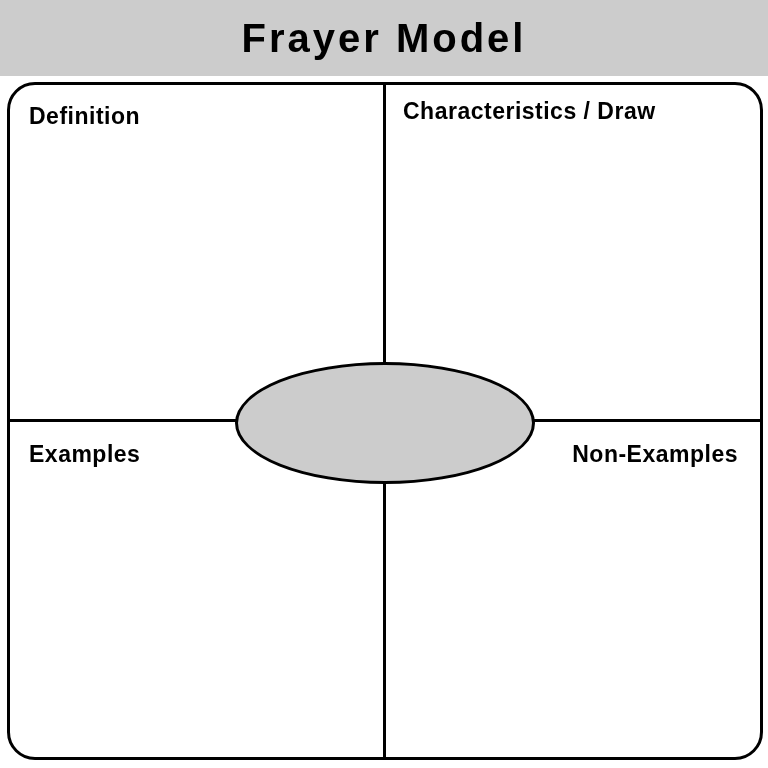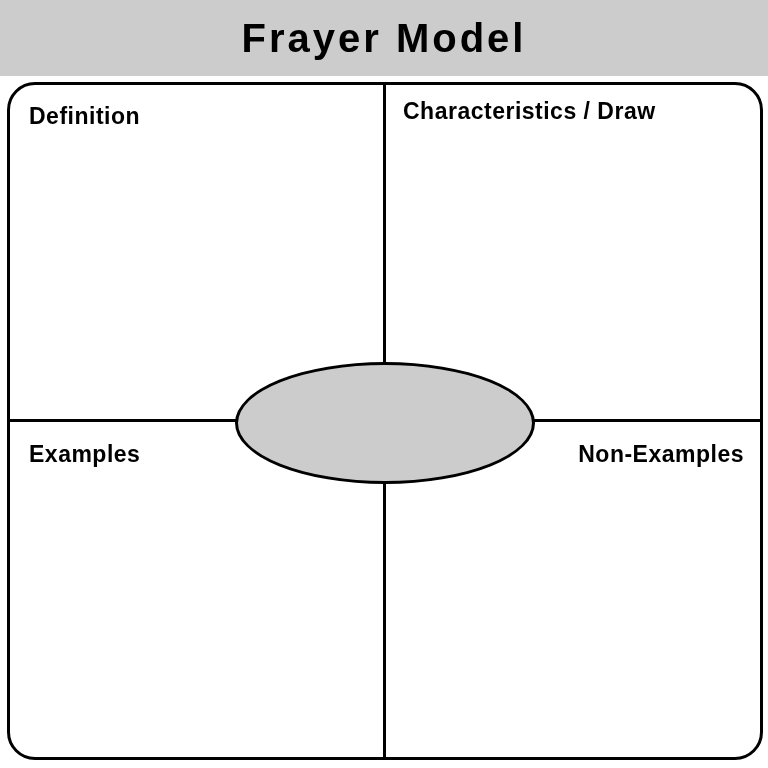--- a/index.html
+++ b/index.html
@@ -19,13 +19,13 @@
   <span class="title">Frayer Model</span>
 </div>
 <div class="box"></div>
 <div class="vline"></div>
 <div class="hline"></div>
 <div class="ellipse"><span></span></div>
 
 <div class="label" style="left:29px;top:103px;">Definition</div>
 <div class="label" style="left:403px;top:98px;">Characteristics / Draw</div>
 <div class="label" style="left:29px;top:441px;text-align:right;">Examples</div>
-<div class="label" style="right:24px;top:441px;">Non-Examples</div>
+<div class="label" style="right:30px;top:441px;">Non-Examples</div>
 
 </body></html>

